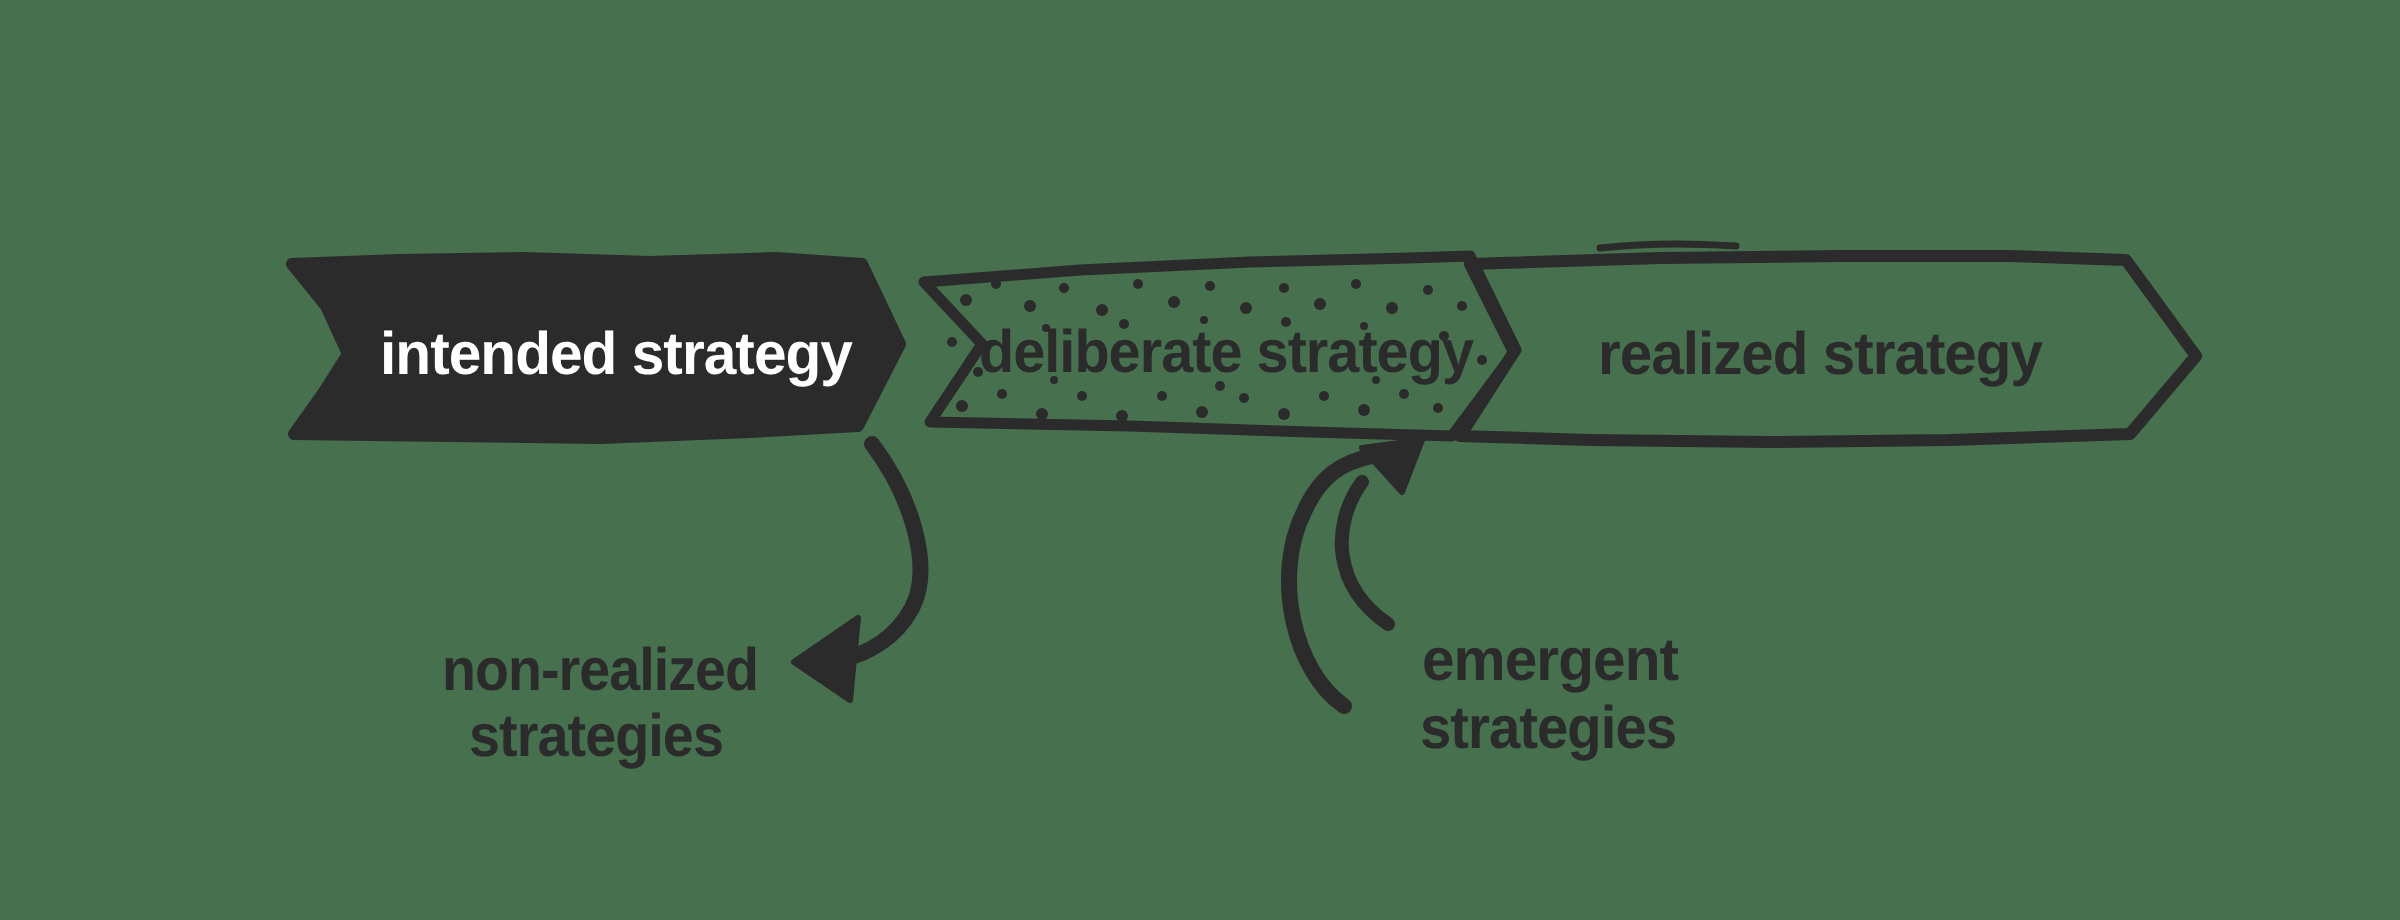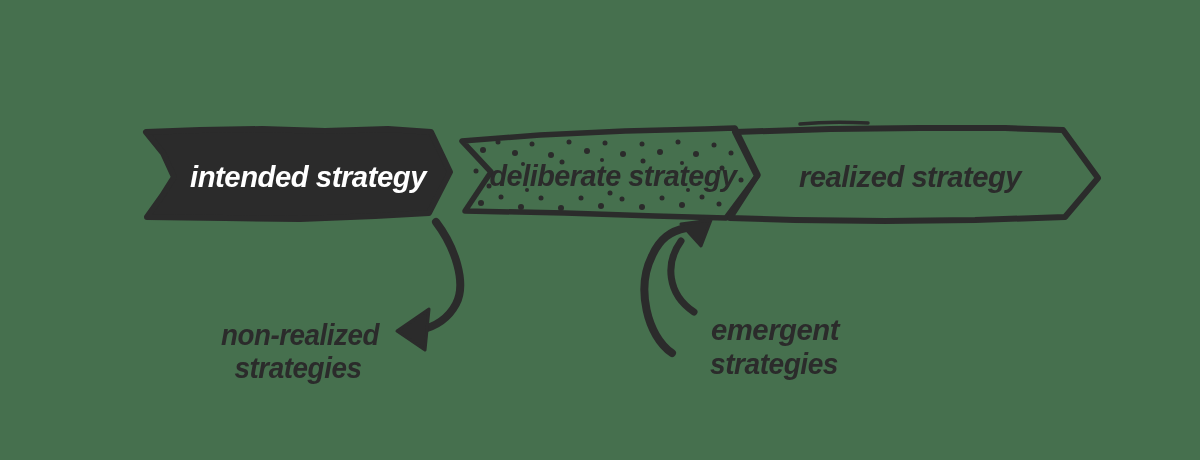--- a/index.html
+++ b/index.html
@@ -7,21 +7,20 @@
     padding: 0;
     width: 1200px;
     height: 460px;
     overflow: hidden;
     background: #46704e;
   }
   .stage {
     position: relative;
     width: 1068px;
     height: 460px;
-    font-style: italic;
   }
   svg { display: block; }
   .banner-text {
     font-family: "Liberation Sans", sans-serif;
     font-weight: 700;
     font-size: 30px;
     letter-spacing: -0.5px;
   }
   .annotation-text {
     font-family: "Liberation Sans", sans-serif;

